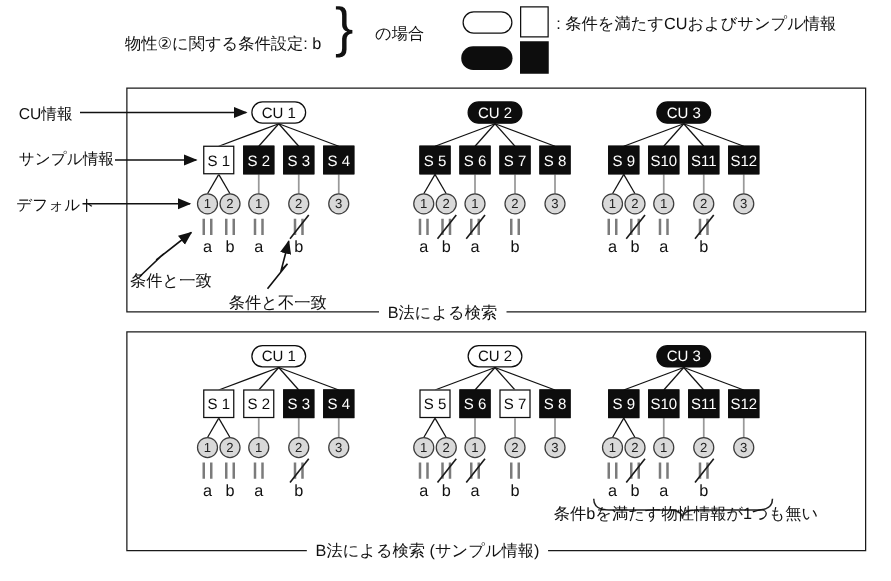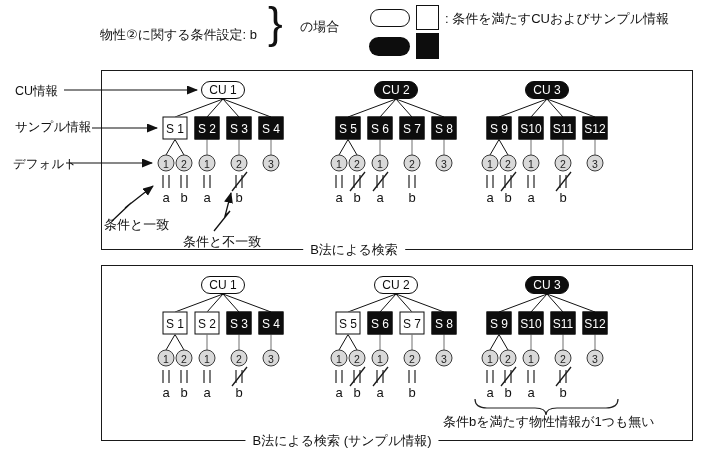--- a/index.html
+++ b/index.html
@@ -38,21 +38,21 @@
 
   <div class="lg-shape" style="left:369px;top:37px;width:41px;height:19px;border-radius:9.5px;background:#0d0d0d"></div>
   <div class="lg-shape" style="left:416px;top:33px;width:23px;height:26px;background:#0d0d0d"></div>
 
   <div class="txt small" style="left:15px;top:84px">CU情報</div>
   <div class="txt small" style="left:15px;top:120px">サンプル情報</div>
   <div class="txt small" style="left:13px;top:157px">デフォルト</div>
 
   <div class="txt" style="left:104px;top:217px">条件と一致</div>
   <div class="txt" style="left:183px;top:234px">条件と不一致</div>
-  <div class="txt" style="left:443px;top:414px">条件bを満たす物性情報が1つも無い</div>
+  <div class="txt" style="left:443px;top:403px">条件bを満たす物性情報が1つも無い</div>
 
   <svg id="lines" width="713" height="465">
     <defs>
       <marker id="arw" markerUnits="userSpaceOnUse" markerWidth="12" markerHeight="10" refX="10" refY="4.5" orient="auto">
         <path d="M0,0 L11,4.5 L0,9 z" fill="#111"></path>
       </marker>
     </defs>
   <line x1="223" y1="99" x2="175" y2="117" stroke="#111111" stroke-width="1"></line>
       <line x1="175" y1="139.5" x2="166" y2="155" stroke="#111111" stroke-width="1"></line>
       <line x1="163" y1="175" x2="163" y2="188" stroke="#7b7b7b" stroke-width="2"></line>

